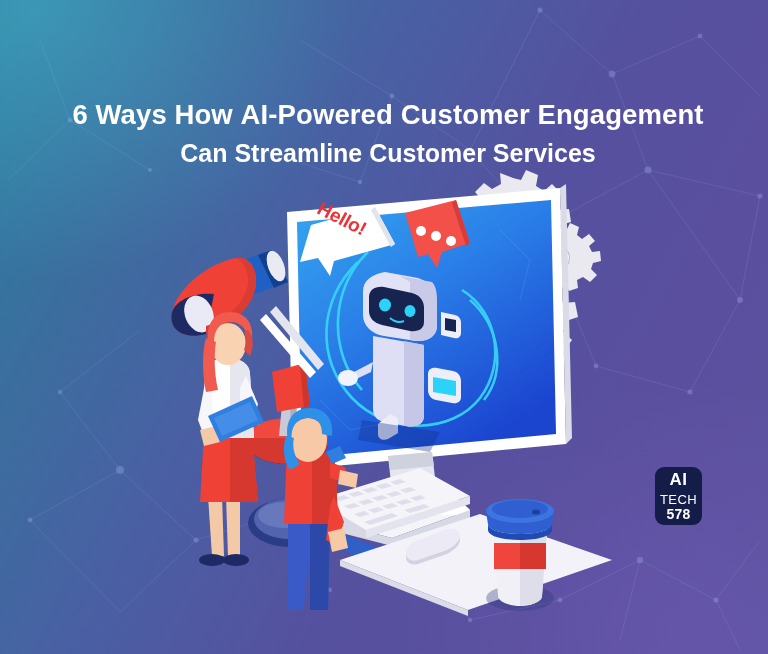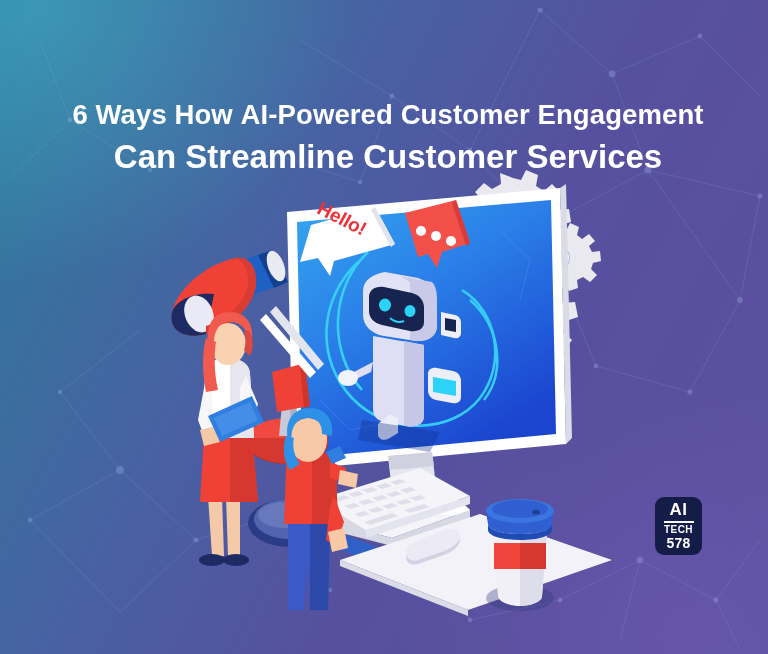--- a/index.html
+++ b/index.html
@@ -22,32 +22,32 @@
   .glow-br{
     position:absolute;right:-120px;bottom:-160px;width:520px;height:460px;
     background:radial-gradient(ellipse at 60% 60%,rgba(120,95,190,.32),rgba(120,95,190,0) 64%);
   }
 
   
   .title-wrap{position:absolute;left:0;top:100px;width:768px;text-align:center;z-index:40;padding-left:8px;}
   .t-line1{font-size:27.5px;color:#fff;letter-spacing:.1px;line-height:1.12;white-space:nowrap;}
   .t-line1 .reg{font-weight:600;}
   .t-line1 .strong{font-weight:800;}
-  .t-line2{font-size:33px;font-weight:700;color:#fff;line-height:1.12;margin-top:8px;white-space:nowrap;}
+  .t-line2{font-size:25px;font-weight:700;color:#fff;line-height:1.12;margin-top:8px;white-space:nowrap;}
 
   
   .logo{
-    position:absolute;left:655px;top:497px;width:47px;height:58px;
+    position:absolute;left:655px;top:467px;width:47px;height:58px;
     background:#141c48;border-radius:9px;z-index:60;
     display:flex;flex-direction:column;align-items:center;justify-content:center;
     padding:4px 0 5px;
   }
   .logo .ai{font-size:17px;font-weight:800;color:#fff;line-height:1;letter-spacing:.5px;}
   .logo .bar{width:30px;height:2px;background:#fff;margin:2.5px 0 2.5px;}
-  .logo .tech{font-size:10px;font-weight:700;color:#fff;line-height:1;letter-spacing:.4px;}
+  .logo .tech{font-size:13px;font-weight:400;color:#fff;line-height:1;letter-spacing:.4px;}
   .logo .n365{font-size:14px;font-weight:800;color:#fff;line-height:1;margin-top:1px;letter-spacing:.2px;}
 
   
   .art{position:absolute;left:0;top:0;width:768px;height:654px;z-index:20;}
   .hello-txt{
     position:absolute;left:316px;top:208px;z-index:35;
     font-size:19px;font-weight:800;color:#ed3237;
     transform:rotate(26.5deg) skewX(-2deg);
     letter-spacing:-.2px;text-shadow:0 1px 0 rgba(0,0,0,.04);
   }

